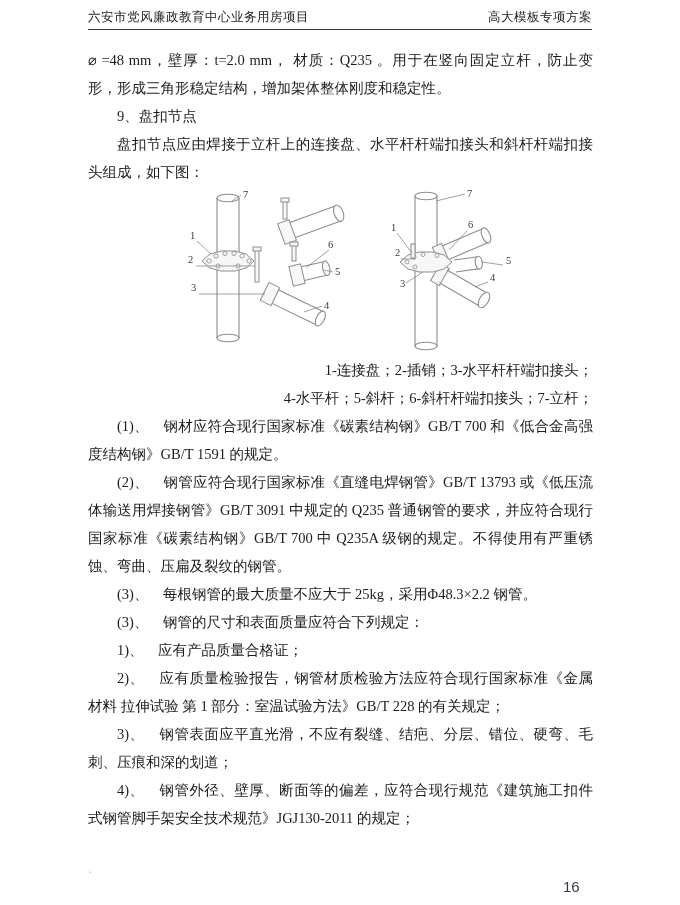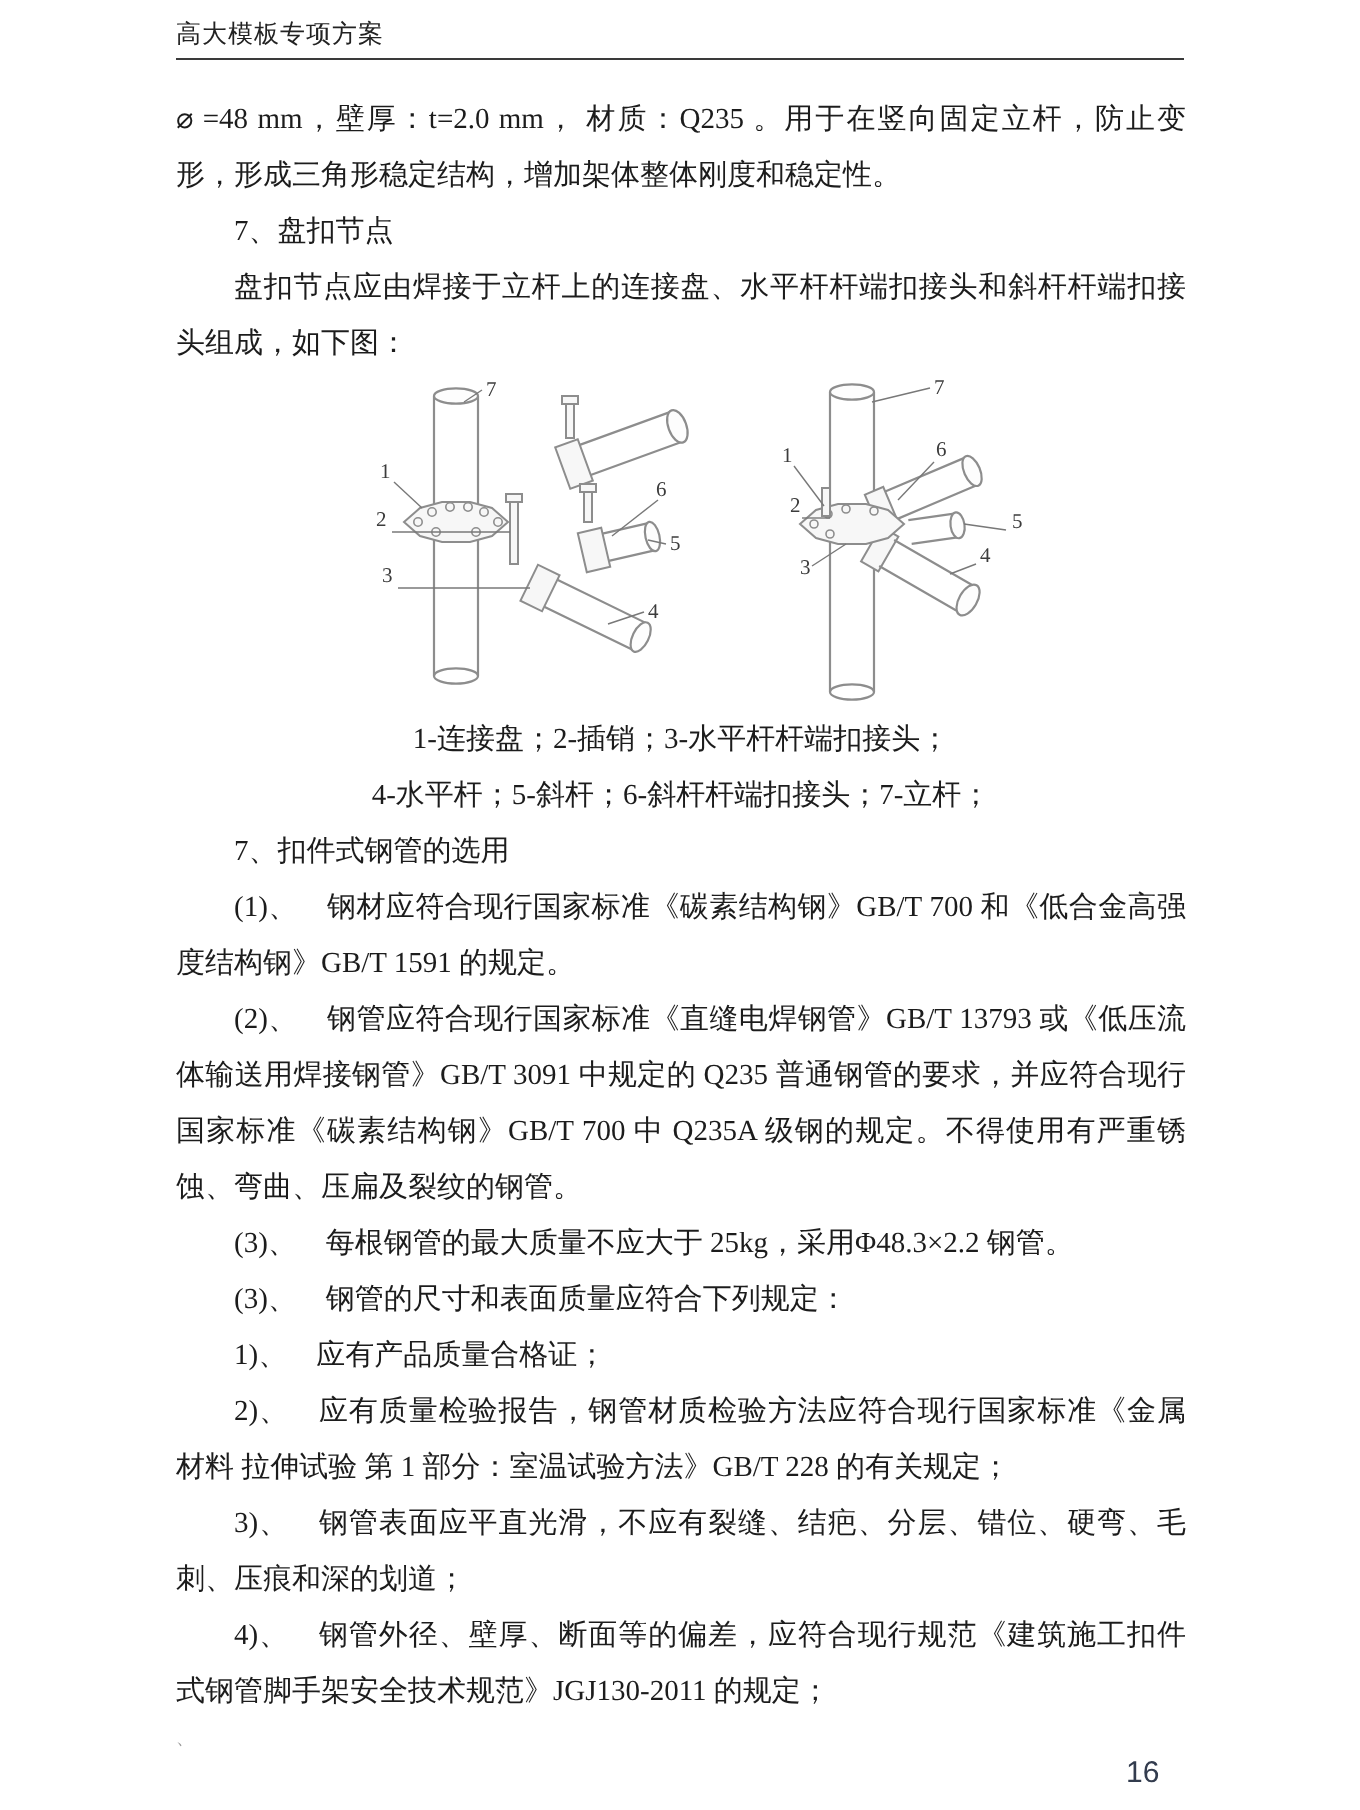--- a/index.html
+++ b/index.html
@@ -14,48 +14,49 @@
     padding-bottom:3px;border-bottom:1.1px solid #3a3a3a;
   }
   .doc-main{
     position:absolute;left:88px;top:46px;width:505px;
     font-size:14.5px;line-height:28px;text-align:justify;
   }
   .doc-main p, .doc-main h3{margin:0;padding:0;font-size:14.5px;font-weight:normal;}
   .indent{text-indent:2em;}
   figure.joint-figure{margin:2px 0 0 0;padding:0;}
   figure.joint-figure svg{display:block;margin:0 auto;}
-  .caption-line{text-align:center;text-indent:0;}
+  .caption-line{text-align:right;text-indent:0;}
   
   .ln{stroke:#8d8d8d;stroke-width:1.1;fill:none;}
   .part{fill:#f7f7f7;stroke:#8d8d8d;stroke-width:1;}
   .body-fill{fill:#fdfdfd;stroke:#8d8d8d;stroke-width:1.1;}
   .hole{fill:none;stroke:#8d8d8d;stroke-width:.8;}
   .lead{stroke:#787878;stroke-width:.7;fill:none;}
   .num{font-family:"Liberation Serif","DejaVu Serif",serif;font-size:10.5px;fill:#3c3c3c;}
   .stray-mark{
     position:absolute;left:88px;top:863px;font-size:9px;color:#9a9a9a;
   }
   .page-number{
     position:absolute;left:563px;top:878px;
     font-family:"Liberation Sans","DejaVu Sans",sans-serif;font-size:15px;color:#333c4e;
   }
 </style>
 </head>
 <body>
 
 <header class="page-header">
+  <span>六安市党风廉政教育中心业务用房项目</span>
   <span>高大模板专项方案</span>
 </header>
 
 <main class="doc-main">
 
   <p>⌀ =48 mm，壁厚：t=2.0 mm， 材质：Q235 。用于在竖向固定立杆，防止变形，形成三角形稳定结构，增加架体整体刚度和稳定性。</p>
 
-  <h3 class="indent">7、盘扣节点</h3>
+  <h3 class="indent">9、盘扣节点</h3>
 
   <p class="indent">盘扣节点应由焊接于立杆上的连接盘、水平杆杆端扣接头和斜杆杆端扣接头组成，如下图：</p>
 
   <figure class="joint-figure">
     <svg width="350" height="168" viewBox="0 0 350 168">
 
       <g>
 
         <path class="ln" d="M51,10 V150 M73,10 V150"></path>
         <ellipse class="body-fill" cx="62" cy="10" rx="11" ry="3.8"></ellipse>
@@ -157,21 +158,20 @@
         <path class="lead" d="M125,94 L112,99"></path>
         <text class="num" x="127" y="93">4</text>
       </g>
     </svg>
     <figcaption>
       <p class="caption-line">1-连接盘；2-插销；3-水平杆杆端扣接头；</p>
       <p class="caption-line">4-水平杆；5-斜杆；6-斜杆杆端扣接头；7-立杆；</p>
     </figcaption>
   </figure>
 
-  <h3 class="indent">7、扣件式钢管的选用</h3>
 
   <p class="indent">(1)、　钢材应符合现行国家标准《碳素结构钢》GB/T 700 和《低合金高强度结构钢》GB/T 1591 的规定。</p>
   <p class="indent">(2)、　钢管应符合现行国家标准《直缝电焊钢管》GB/T 13793 或《低压流体输送用焊接钢管》GB/T 3091 中规定的 Q235 普通钢管的要求，并应符合现行国家标准《碳素结构钢》GB/T 700 中 Q235A 级钢的规定。不得使用有严重锈蚀、弯曲、压扁及裂纹的钢管。</p>
   <p class="indent">(3)、　每根钢管的最大质量不应大于 25kg，采用Φ48.3×2.2 钢管。</p>
   <p class="indent">(3)、　钢管的尺寸和表面质量应符合下列规定：</p>
   <p class="indent">1)、　应有产品质量合格证；</p>
   <p class="indent">2)、　应有质量检验报告，钢管材质检验方法应符合现行国家标准《金属材料 拉伸试验 第 1 部分：室温试验方法》GB/T 228 的有关规定；</p>
   <p class="indent">3)、　钢管表面应平直光滑，不应有裂缝、结疤、分层、错位、硬弯、毛刺、压痕和深的划道；</p>
   <p class="indent">4)、　钢管外径、壁厚、断面等的偏差，应符合现行规范《建筑施工扣件式钢管脚手架安全技术规范》JGJ130-2011 的规定；</p>
 

